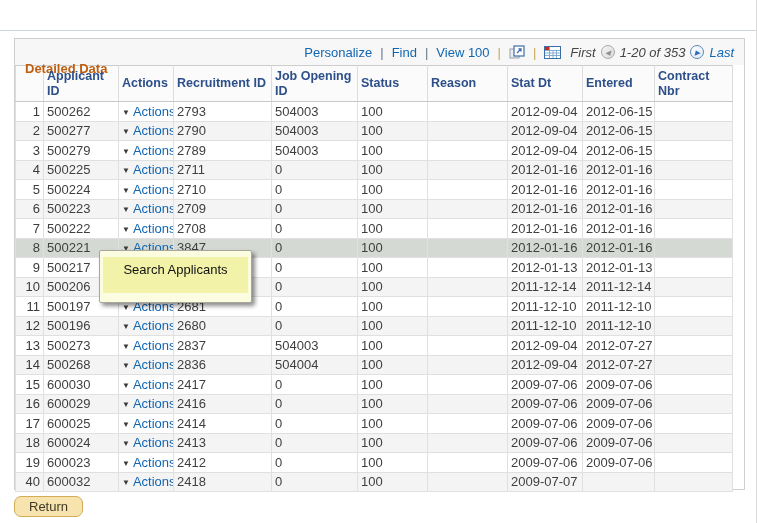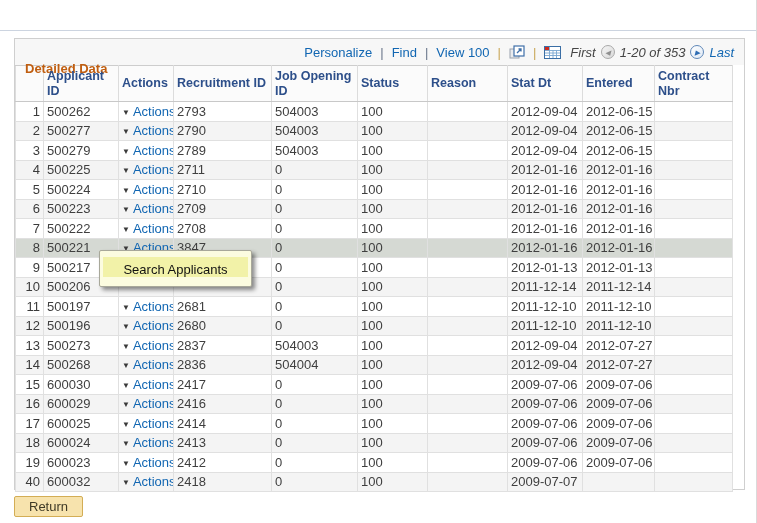--- a/index.html
+++ b/index.html
@@ -38,25 +38,25 @@
   tr.odd td { background:#ffffff; }
   tr.even td { background:#f4f4f4; }
   tr.selected td { background:#d5d9d3; }
   td.numcol, th.numcol { text-align:right; padding-right:3px; color:#3b3b3b; }
   .tri { font-size:8px; color:#3a3a3a; margin-right:3px; vertical-align:1px; }
   .actions-cell .link { color:#1166b2; text-decoration:none; cursor:pointer; }
 
   
   .popup { position:absolute; left:99px; top:250px; width:153px; background:#fcfce0; border:1px solid #a8a89a;
            border-radius:2px; box-shadow:3px 3px 4px rgba(0,0,0,0.45); padding:6px 3px 9px 3px; z-index:10; }
-  .popup-item { height:20px; line-height:26px; text-align:center; background:#f2f2a8; font-size:13px; color:#111; cursor:pointer; }
+  .popup-item { height:36px; line-height:26px; text-align:center; background:#f2f2a8; font-size:13px; color:#111; cursor:pointer; }
 
   
   .return-btn { position:absolute; left:14px; top:496px; height:21px; padding:0 14px; font-size:13px; color:#3f3a26;
-                background:#f7e3ad; border:1px solid #d3ad55; border-radius:2px; cursor:pointer;
+                background:#f7e3ad; border:1px solid #d3ad55; border-radius:7px; cursor:pointer;
                 font-family:"Liberation Sans", sans-serif; }
 </style>
 </head>
 <body>
 
 <div class="page">
 
   <div class="titlebar">
     <span class="page-title">Pivot Grid Drilldown</span>
     <button class="close-btn" aria-label="Close">

